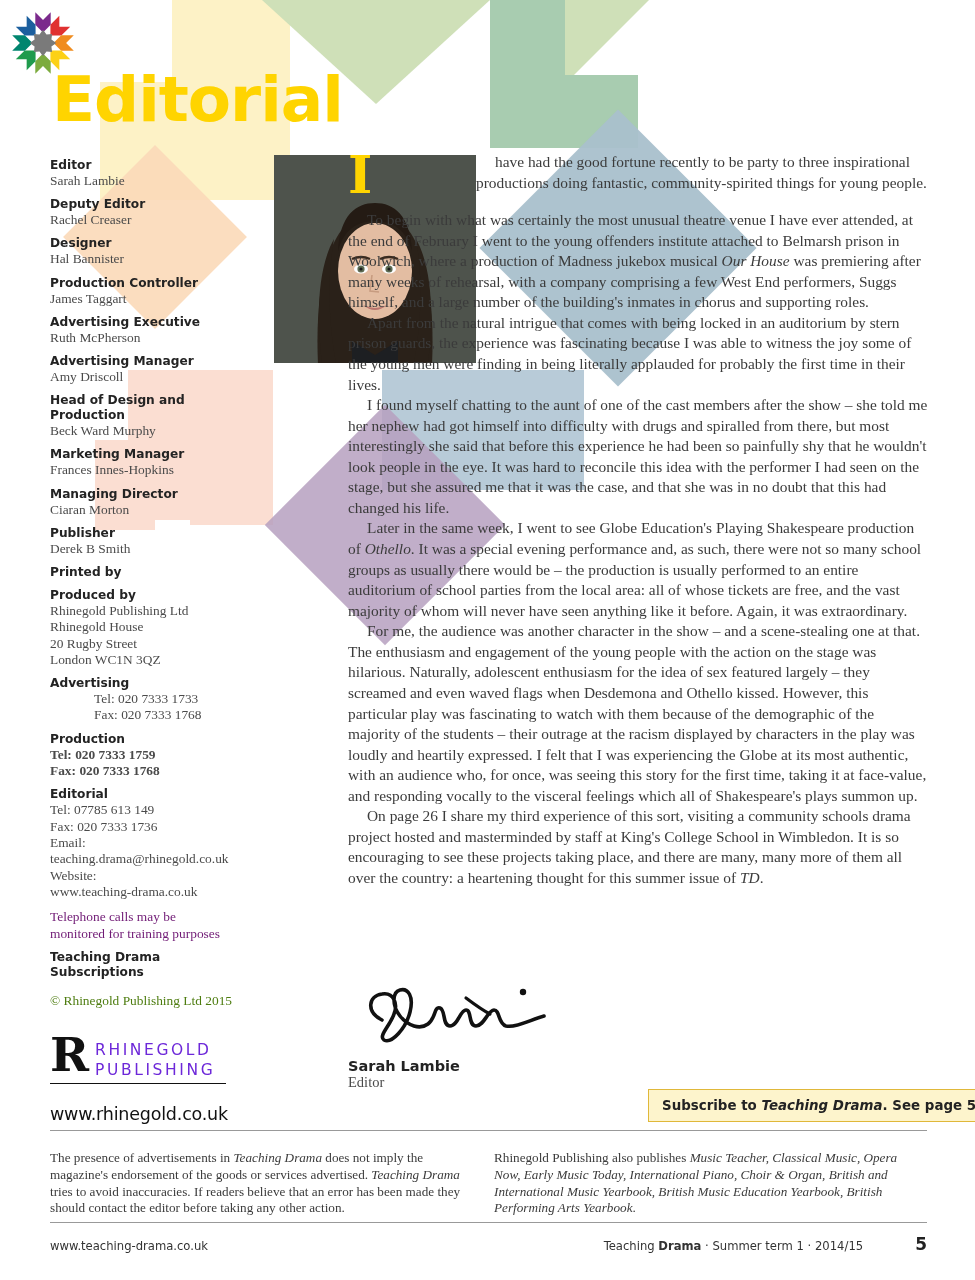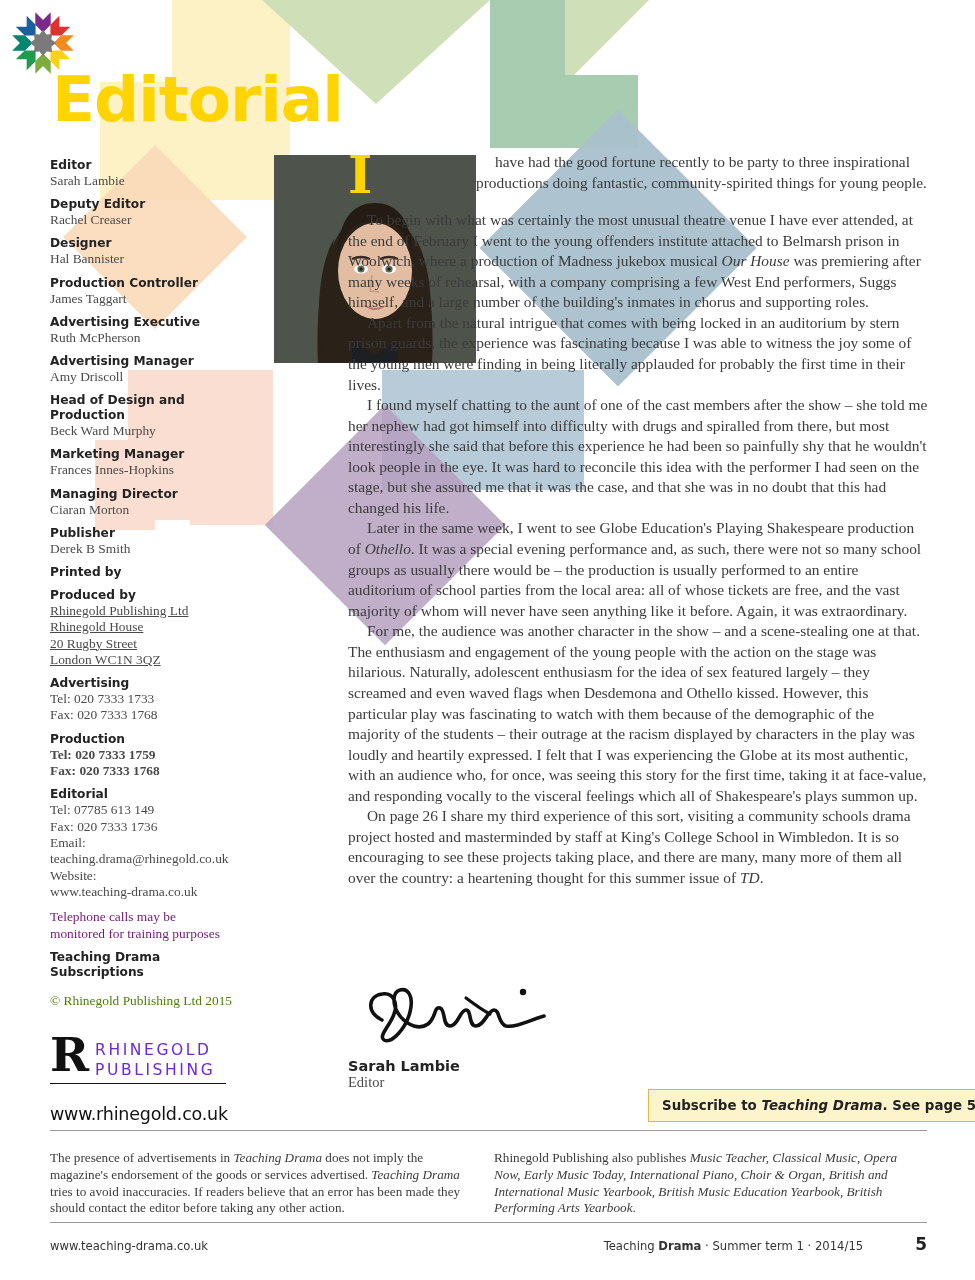--- a/index.html
+++ b/index.html
@@ -292,27 +292,27 @@
         <div class="sb-value">Frances Innes-Hopkins</div>
         <div class="sb-label">Managing Director</div>
         <div class="sb-value">Ciaran Morton</div>
         <div class="sb-label">Publisher</div>
         <div class="sb-value">Derek B Smith</div>
       </div>
 
     <div class="sb-label">Printed by</div>
 
     <div class="sb-label">Produced by</div>
-    <div class="sb-value multiline" style="white-space: pre-line; text-decoration: underline;">Rhinegold Publishing Ltd
+    <div class="sb-value multiline" style="white-space: pre-line;">Rhinegold Publishing Ltd
 Rhinegold House
 20 Rugby Street
 London WC1N 3QZ</div>
 
     <div class="sb-label">Advertising</div>
-    <div class="sb-value multiline" style="white-space: pre-line;">Tel: 020 7333 1733
+    <div class="sb-value multiline" style="white-space: pre-line; margin-left: 44px;">Tel: 020 7333 1733
 Fax: 020 7333 1768</div>
 
     <div class="sb-label">Production</div>
     <div class="sb-value multiline" style="white-space: pre-line; font-weight: bold;">Tel: 020 7333 1759
 Fax: 020 7333 1768</div>
 
     <div class="sb-label">Editorial</div>
     <div class="sb-value multiline" style="white-space: pre-line;">Tel: 07785 613 149
 Fax: 020 7333 1736
 Email:

